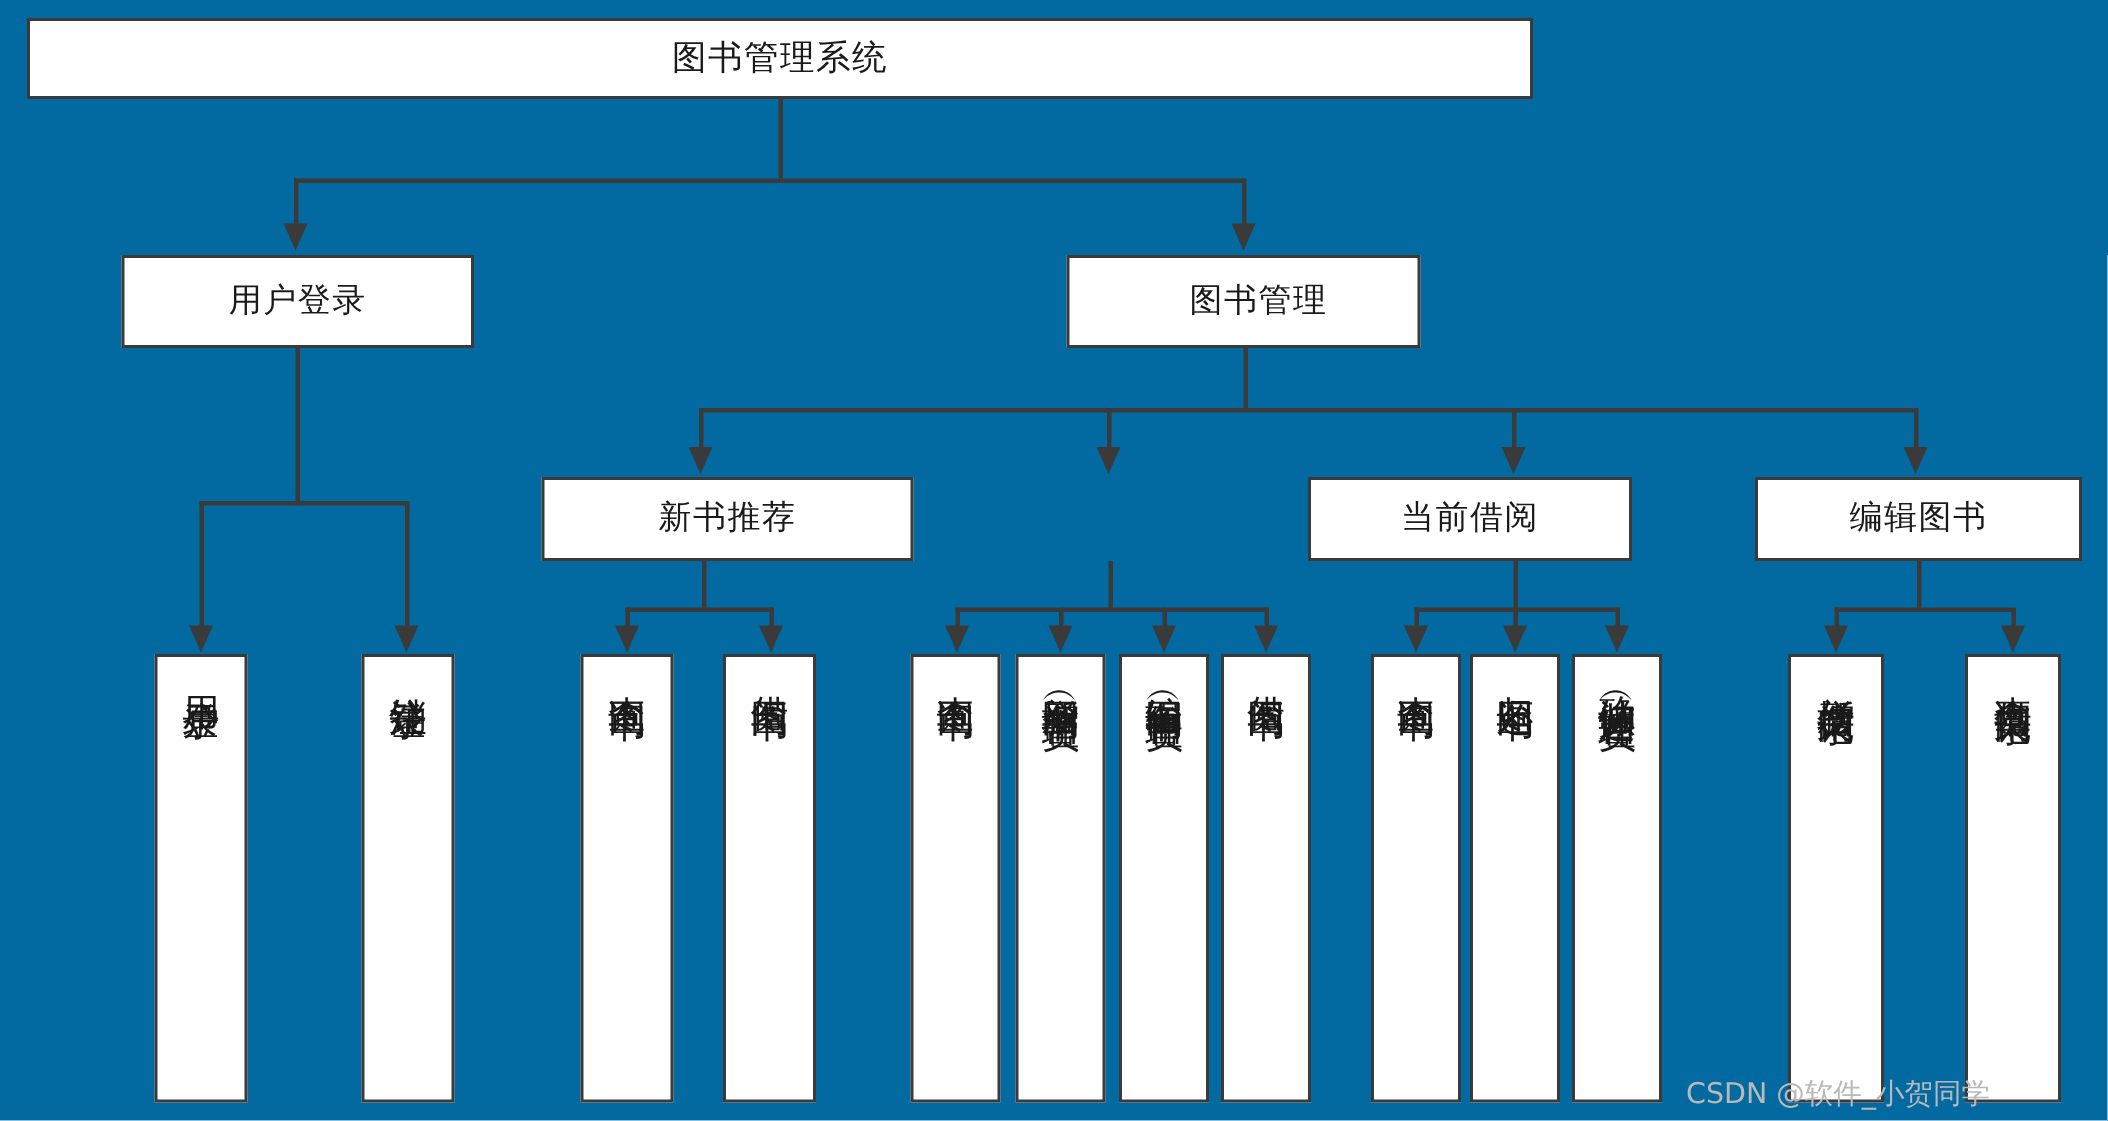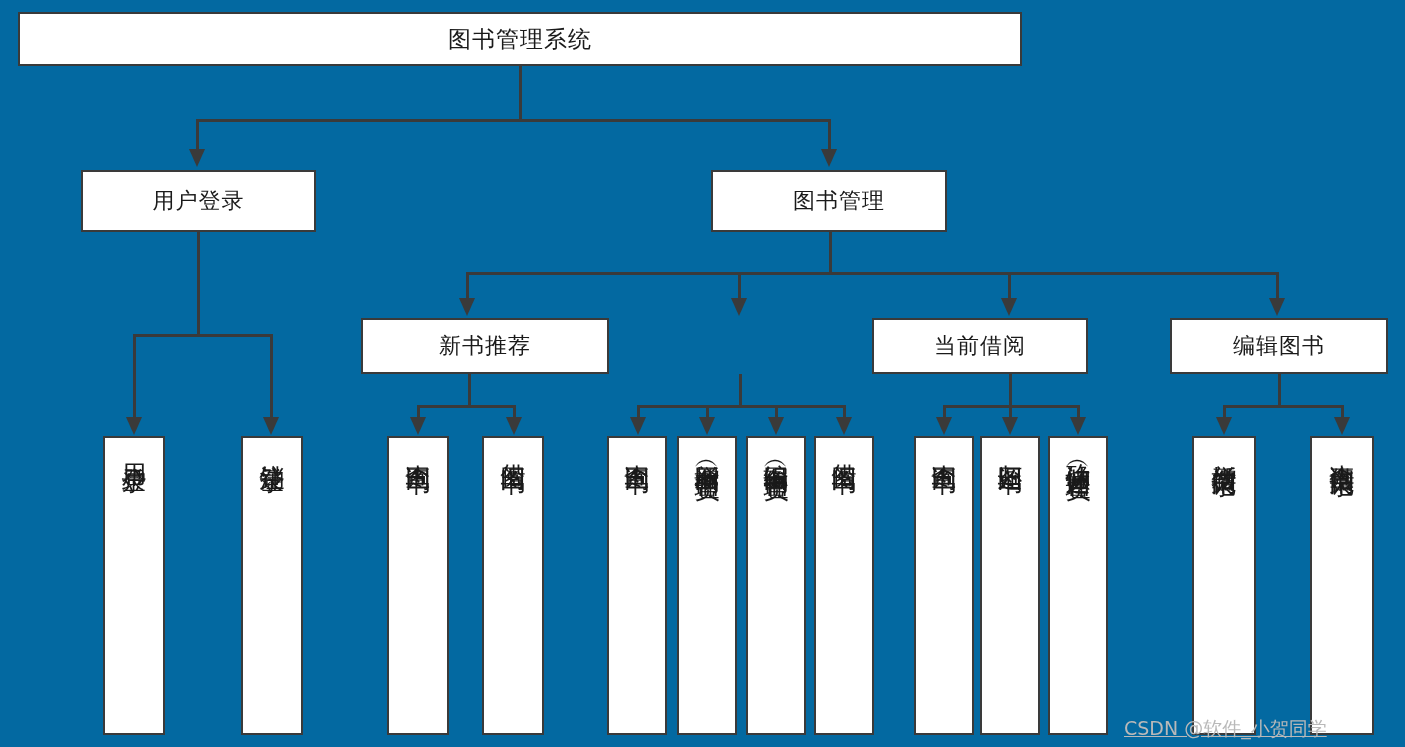--- a/index.html
+++ b/index.html
@@ -207,15 +207,15 @@
     <span class="lbl">确认归还（管理员）</span>
   </div>
 
   <div class="node vert" style="left:1192px; top:436px; width:64px; height:299px;">
     <span class="lbl">新增借阅记录</span>
   </div>
   <div class="node vert" style="left:1310px; top:436px; width:64px; height:299px;">
     <span class="lbl">查询借阅记录</span>
   </div>
 
-  <div id="watermark" style="left:1124px; top:716px;text-decoration:underline;">CSDN @软件_小贺同学</div>
+  <div id="watermark" style="left:1124px; top:716px;">CSDN @软件_小贺同学</div>
 
 </div>
 
 </body></html>

